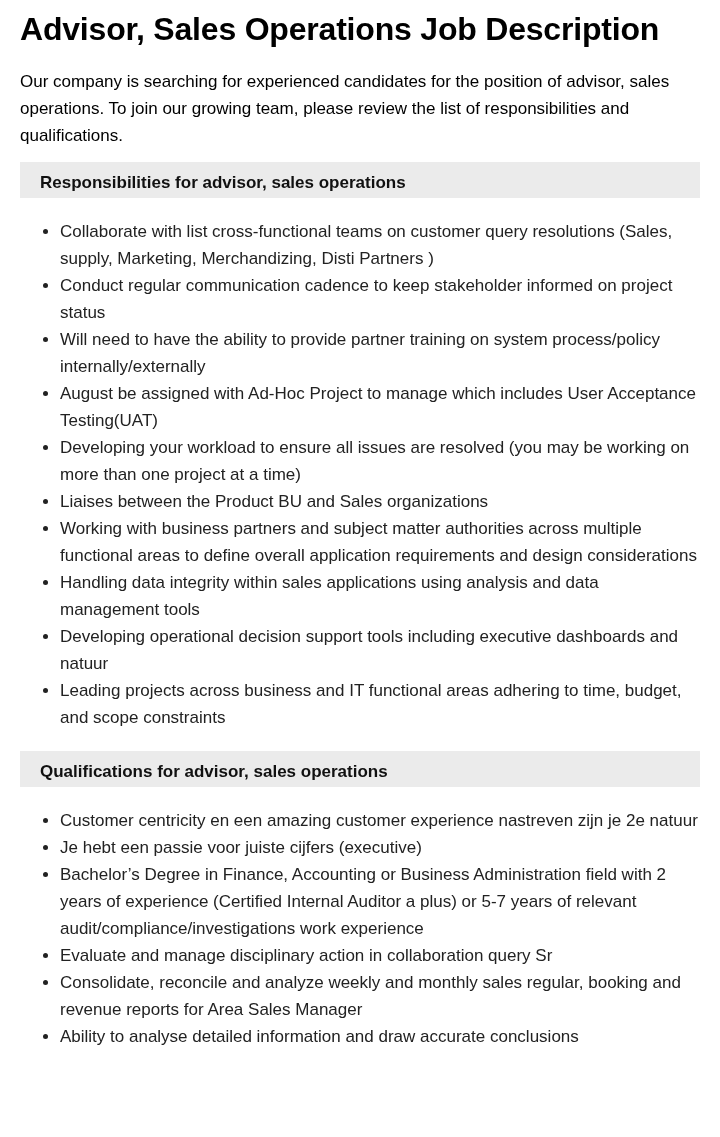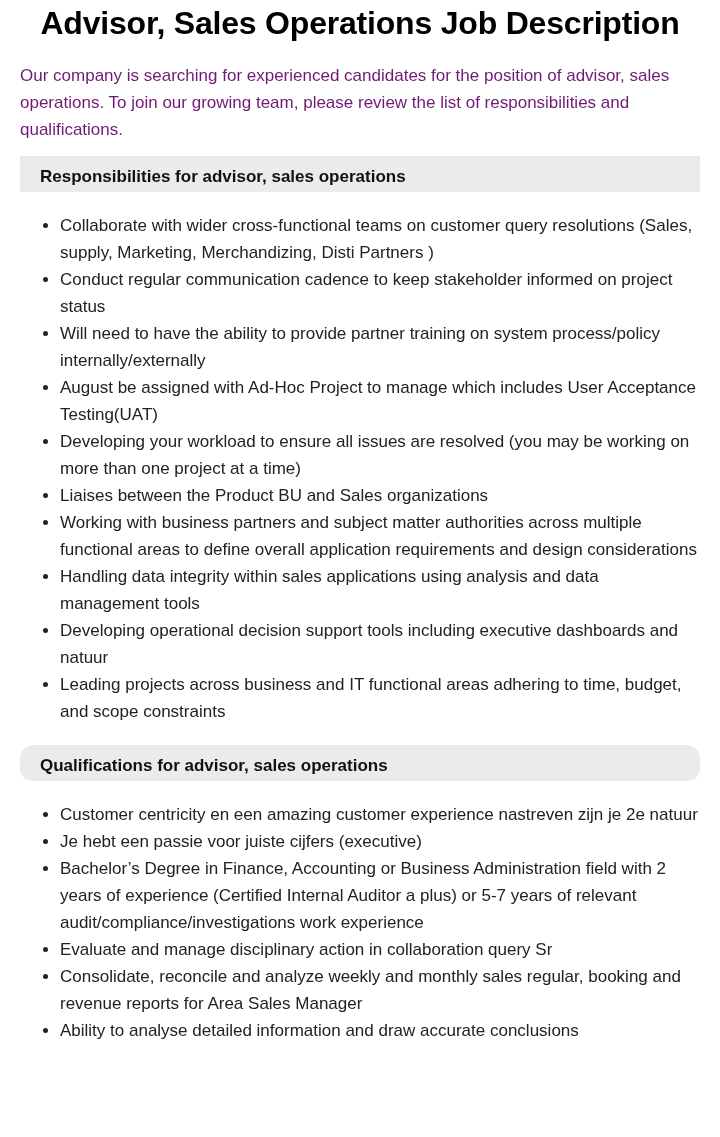--- a/index.html
+++ b/index.html
@@ -4,33 +4,32 @@
 <style>
   html, body { margin: 0; padding: 0; background: #ffffff; }
   body {
     width: 720px;
     font-family: "Liberation Sans", "DejaVu Sans", sans-serif;
     color: #111111;
   }
   .page { padding: 0 20px 0 20px; }
   h1 {
     margin: 0;
-    padding-top: 2px;
-    text-align: center;
+    padding-top: 8px;
     font-size: 32px;
     font-weight: bold;
     line-height: 42px;
     color: #000000;
     letter-spacing: -0.2px;
   }
   .intro {
     margin: 18px 0 0 0;
     font-size: 17px;
     line-height: 27px;
-    color: #701a75;
+    color: #000000;
   }
   .section-head {
     margin-top: 13px;
     background: #ebebeb;
     height: 36px;
     line-height: 42px;
     padding-left: 20px;
     font-size: 17px;
     font-weight: bold;
     color: #111111;
@@ -39,32 +38,32 @@
     margin: 20px 0 0 0;
     padding: 0 0 0 40px;
     list-style: disc;
   }
   ul.items li {
     font-size: 17px;
     line-height: 27px;
     color: #222222;
     padding-left: 0;
   }
-  .sec2 { margin-top: 20px; border-radius: 13px; }
+  .sec2 { margin-top: 20px; }
 </style>
 </head>
 <body>
 
 <div class="page">
   <h1>Advisor, Sales Operations Job Description</h1>
   <p class="intro">Our company is searching for experienced candidates for the position of advisor, sales operations. To join our growing team, please review the list of responsibilities and qualifications.</p>
 
   <div class="section-head">Responsibilities for advisor, sales operations</div>
   <ul class="items">
-    <li>Collaborate with wider cross-functional teams on customer query resolutions (Sales, supply, Marketing, Merchandizing, Disti Partners )</li>
+    <li>Collaborate with list cross-functional teams on customer query resolutions (Sales, supply, Marketing, Merchandizing, Disti Partners )</li>
     <li>Conduct regular communication cadence to keep stakeholder informed on project status</li>
     <li>Will need to have the ability to provide partner training on system process/policy internally/externally</li>
     <li>August be assigned with Ad-Hoc Project to manage which includes User Acceptance Testing(UAT)</li>
     <li>Developing your workload to ensure all issues are resolved (you may be working on more than one project at a time)</li>
     <li>Liaises between the Product BU and Sales organizations</li>
     <li>Working with business partners and subject matter authorities across multiple functional areas to define overall application requirements and design considerations</li>
     <li>Handling data integrity within sales applications using analysis and data management tools</li>
     <li>Developing operational decision support tools including executive dashboards and natuur</li>
     <li>Leading projects across business and IT functional areas adhering to time, budget, and scope constraints</li>
   </ul>

